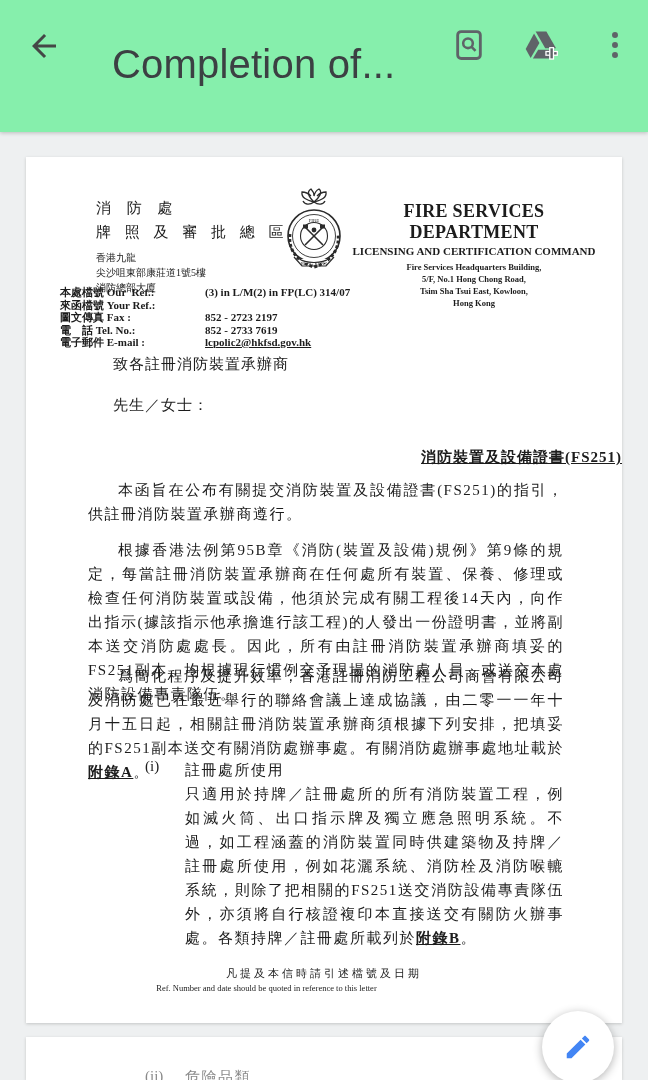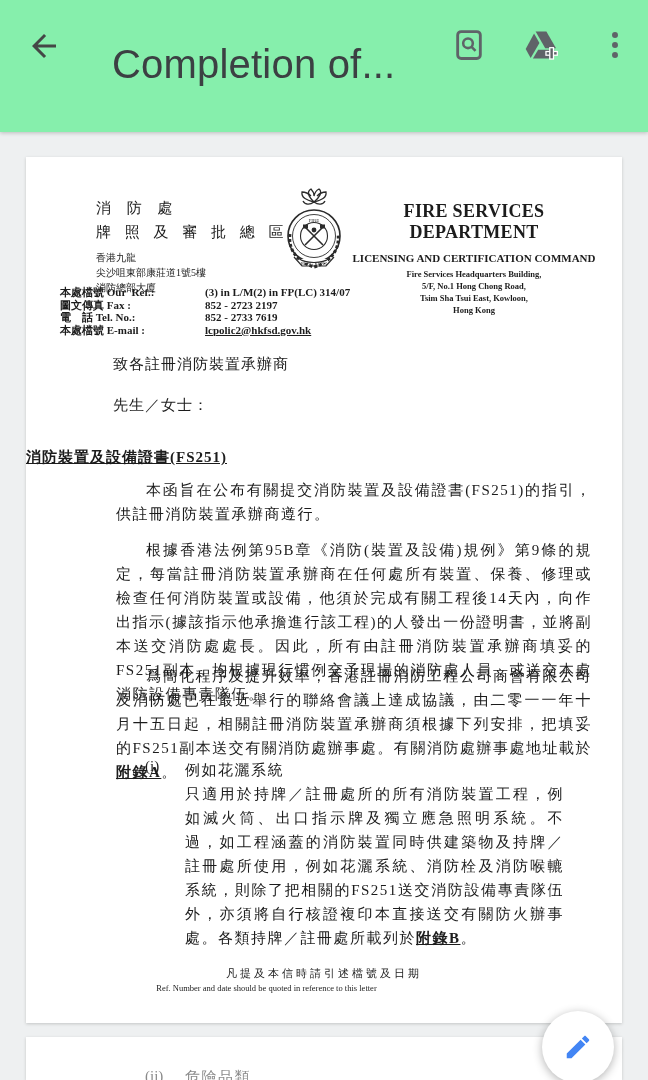--- a/index.html
+++ b/index.html
@@ -26,38 +26,38 @@
   .doc { font-family:"Liberation Serif", serif; color:#1c1c1c; }
 
   
   .lh-cn { position:absolute; left:70px; top:42px; width:225px; text-align:left; }
   .lh-cn .l1 { font-size:15px; letter-spacing:6px; margin-bottom:5px; }
   .lh-cn .l2 { font-size:15px; letter-spacing:5px; margin-bottom:8px; }
   .lh-cn .sm { font-size:10px; line-height:15px; }
   .emblem { position:absolute; left:250px; top:31px; width:76px; height:88px; }
   .lh-en { position:absolute; left:312px; top:44px; width:272px; text-align:center; font-weight:bold; }
   .lh-en .e1 { font-size:18px; letter-spacing:0.3px; }
-  .lh-en .e2 { font-size:11px; margin-top:9px; }
+  .lh-en .e2 { font-size:11px; margin-top:2px; }
   .lh-en .addr { font-size:8.5px; line-height:12px; margin-top:4px; }
 
   
   .refs { position:absolute; left:34px; top:129px; width:400px; font-size:11px; line-height:12.5px; }
   .ref-row { display:flex; }
   .ref-label { width:145px; font-weight:bold; white-space:pre; }
   .ref-value { font-weight:bold; }
   .u { text-decoration:underline; }
 
   
   .sal1 { position:absolute; left:87px; top:198px; font-size:15px; letter-spacing:1px; }
   .sal2 { position:absolute; left:87px; top:239px; font-size:15px; letter-spacing:1px; }
-  .subject { position:absolute; left:0; top:291px; width:596px; text-align:left;
+  .subject { position:absolute; left:0; top:291px; width:596px; text-align:right;
              font-size:15px; font-weight:bold;text-decoration:underline; }
   .subject span { text-decoration:underline; letter-spacing:1px; }
   .bodytext { position:absolute; left:62px; width:476px; font-size:15px; line-height:24px;
-              text-align:justify; letter-spacing:1.5px;margin-left:28px; }
+              text-align:justify; letter-spacing:1.5px; }
   .bodytext.indent { text-indent:2em; }
   .p1 { top:321px; }
   .p2 { top:381px; }
   .p3 { top:507px; }
   .bold-u { font-weight:bold; text-decoration:underline; }
   .li-num { position:absolute; left:119px; top:601px; font-size:15px; }
   .li-body { position:absolute; left:159px; top:601px; width:379px; font-size:15px;
              line-height:24px; text-align:justify; letter-spacing:1.5px; }
 
   .footer-en { position:absolute; left:0; top:826px; width:481px; text-align:center;
@@ -162,47 +162,51 @@
       <div>Hong Kong</div>
     </div>
   </div>
 
   <div class="refs">
     <div class="ref-row">
       <span class="ref-label">本處檔號 Our  Ref.:</span>
       <span class="ref-value">(3) in L/M(2) in FP(LC) 314/07</span>
     </div>
     <div class="ref-row">
+      <span class="ref-label">來函檔號 Your Ref.:</span>
+      <span class="ref-value"></span>
+    </div>
+    <div class="ref-row">
       <span class="ref-label">圖文傳真 Fax :</span>
       <span class="ref-value">852 - 2723 2197</span>
     </div>
     <div class="ref-row">
       <span class="ref-label">電　話 Tel. No.:</span>
       <span class="ref-value">852 - 2733 7619</span>
     </div>
     <div class="ref-row">
-      <span class="ref-label">本處檔號 E-mail :</span>
+      <span class="ref-label">電子郵件 E-mail :</span>
       <span class="ref-value u">lcpolic2@hkfsd.gov.hk</span>
     </div>
   </div>
 
   <div class="sal1">致各註冊消防裝置承辦商</div>
   <div class="sal2">先生／女士：</div>
 
   <div class="subject">
     <span>消防裝置及設備證書(FS251)</span>
   </div>
 
   <div class="bodytext indent p1">本函旨在公布有關提交消防裝置及設備證書(FS251)的指引，供註冊消防裝置承辦商遵行。</div>
   <div class="bodytext indent p2">根據香港法例第95B章《消防(裝置及設備)規例》第9條的規定，每當註冊消防裝置承辦商在任何處所有裝置、保養、修理或檢查任何消防裝置或設備，他須於完成有關工程後14天內，向作出指示(據該指示他承擔進行該工程)的人發出一份證明書，並將副本送交消防處處長。因此，所有由註冊消防裝置承辦商填妥的FS251副本，均根據現行慣例交予現場的消防處人員，或送交本處消防設備專責隊伍。</div>
   <div class="bodytext indent p3"><span>爲簡化程序及提升效率，香港註冊消防工程公司商會有限公司及消防處已在最近舉行的聯絡會議上達成協議，由二零一一年十月十五日起，相關註冊消防裝置承辦商須根據下列安排，把填妥的FS251副本送交有關消防處辦事處。有關消防處辦事處地址載於</span><span class="bold-u">附錄A</span><span>。</span></div>
 
   <div class="li-num">(i)</div>
   <div class="li-body">
-    <div>例如花灑系統</div>
+    <div>註冊處所使用</div>
     <span>只適用於持牌／註冊處所的所有消防裝置工程，例如滅火筒、出口指示牌及獨立應急照明系統。不過，如工程涵蓋的消防裝置同時供建築物及持牌／註冊處所使用，例如花灑系統、消防栓及消防喉轆系統，則除了把相關的FS251送交消防設備專責隊伍外，亦須將自行核證複印本直接送交有關防火辦事處。各類持牌／註冊處所載列於</span><span class="bold-u">附錄B</span><span>。</span>
   </div>
 
   <div class="footer-en">Ref. Number and date should be quoted in reference to this letter</div>
   <div class="footer-cn">凡提及本信時請引述檔號及日期</div>
 </div>
 
 <div class="page page2 doc">
   <div class="p2-line p2-num">(ii)</div>
   <div class="p2-line p2-text">危險品類</div>

